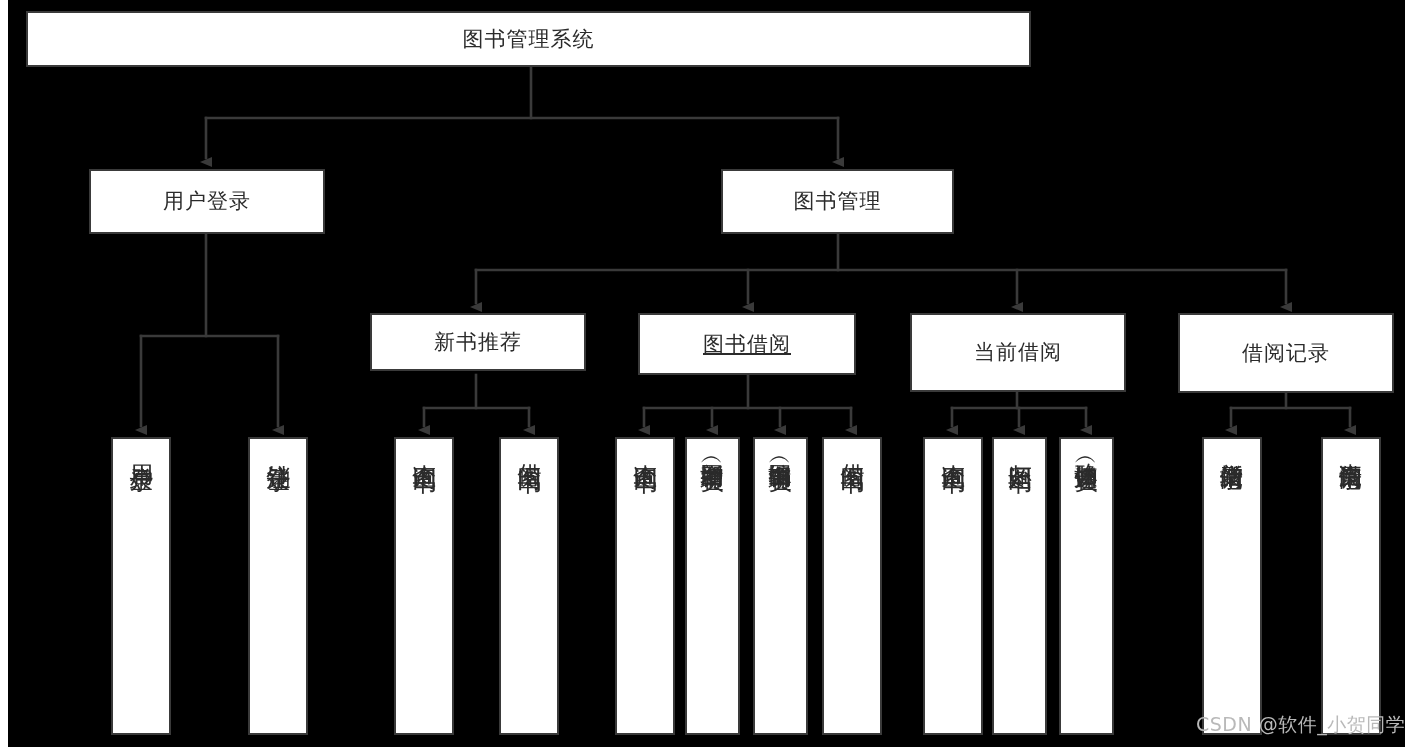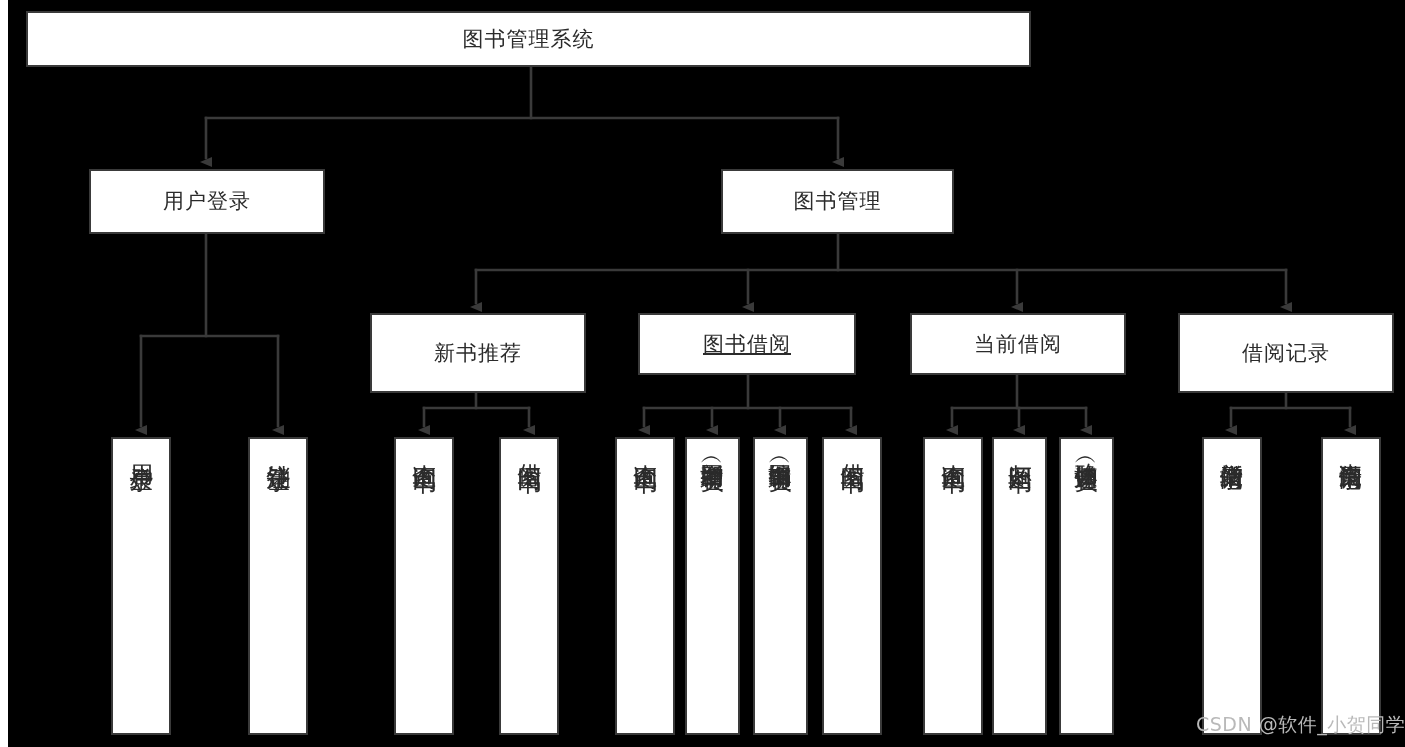--- a/index.html
+++ b/index.html
@@ -136,27 +136,27 @@
     <span class="node-label">图书管理系统</span>
   </div>
 
   <div class="node-box node-horizontal" style="left:81px; top:169px; width:236px; height:65px;">
     <span class="node-label">用户登录</span>
   </div>
   <div class="node-box node-horizontal" style="left:713px; top:169px; width:233px; height:65px;justify-content:center;">
     <span class="node-label">图书管理</span>
   </div>
 
-  <div class="node-box node-horizontal" style="left:362px; top:313px; width:216px; height:80px;">
+  <div class="node-box node-horizontal" style="left:362px; top:313px; width:216px; height:58px;">
     <span class="node-label">新书推荐</span>
   </div>
   <div class="node-box node-horizontal" style="left:630px; top:313px; width:218px; height:62px;text-decoration:underline;">
     <span class="node-label">图书借阅</span>
   </div>
-  <div class="node-box node-horizontal" style="left:902px; top:313px; width:216px; height:62px;">
+  <div class="node-box node-horizontal" style="left:902px; top:313px; width:216px; height:79px;">
     <span class="node-label">当前借阅</span>
   </div>
   <div class="node-box node-horizontal" style="left:1170px; top:313px; width:216px; height:80px;">
     <span class="node-label">借阅记录</span>
   </div>
 
   <div class="node-box node-vertical" style="left:103px; top:437px; width:60px; height:298px;">
     <span class="node-label">用户登录</span>
   </div>
   <div class="node-box node-vertical" style="left:240px; top:437px; width:60px; height:298px;">

